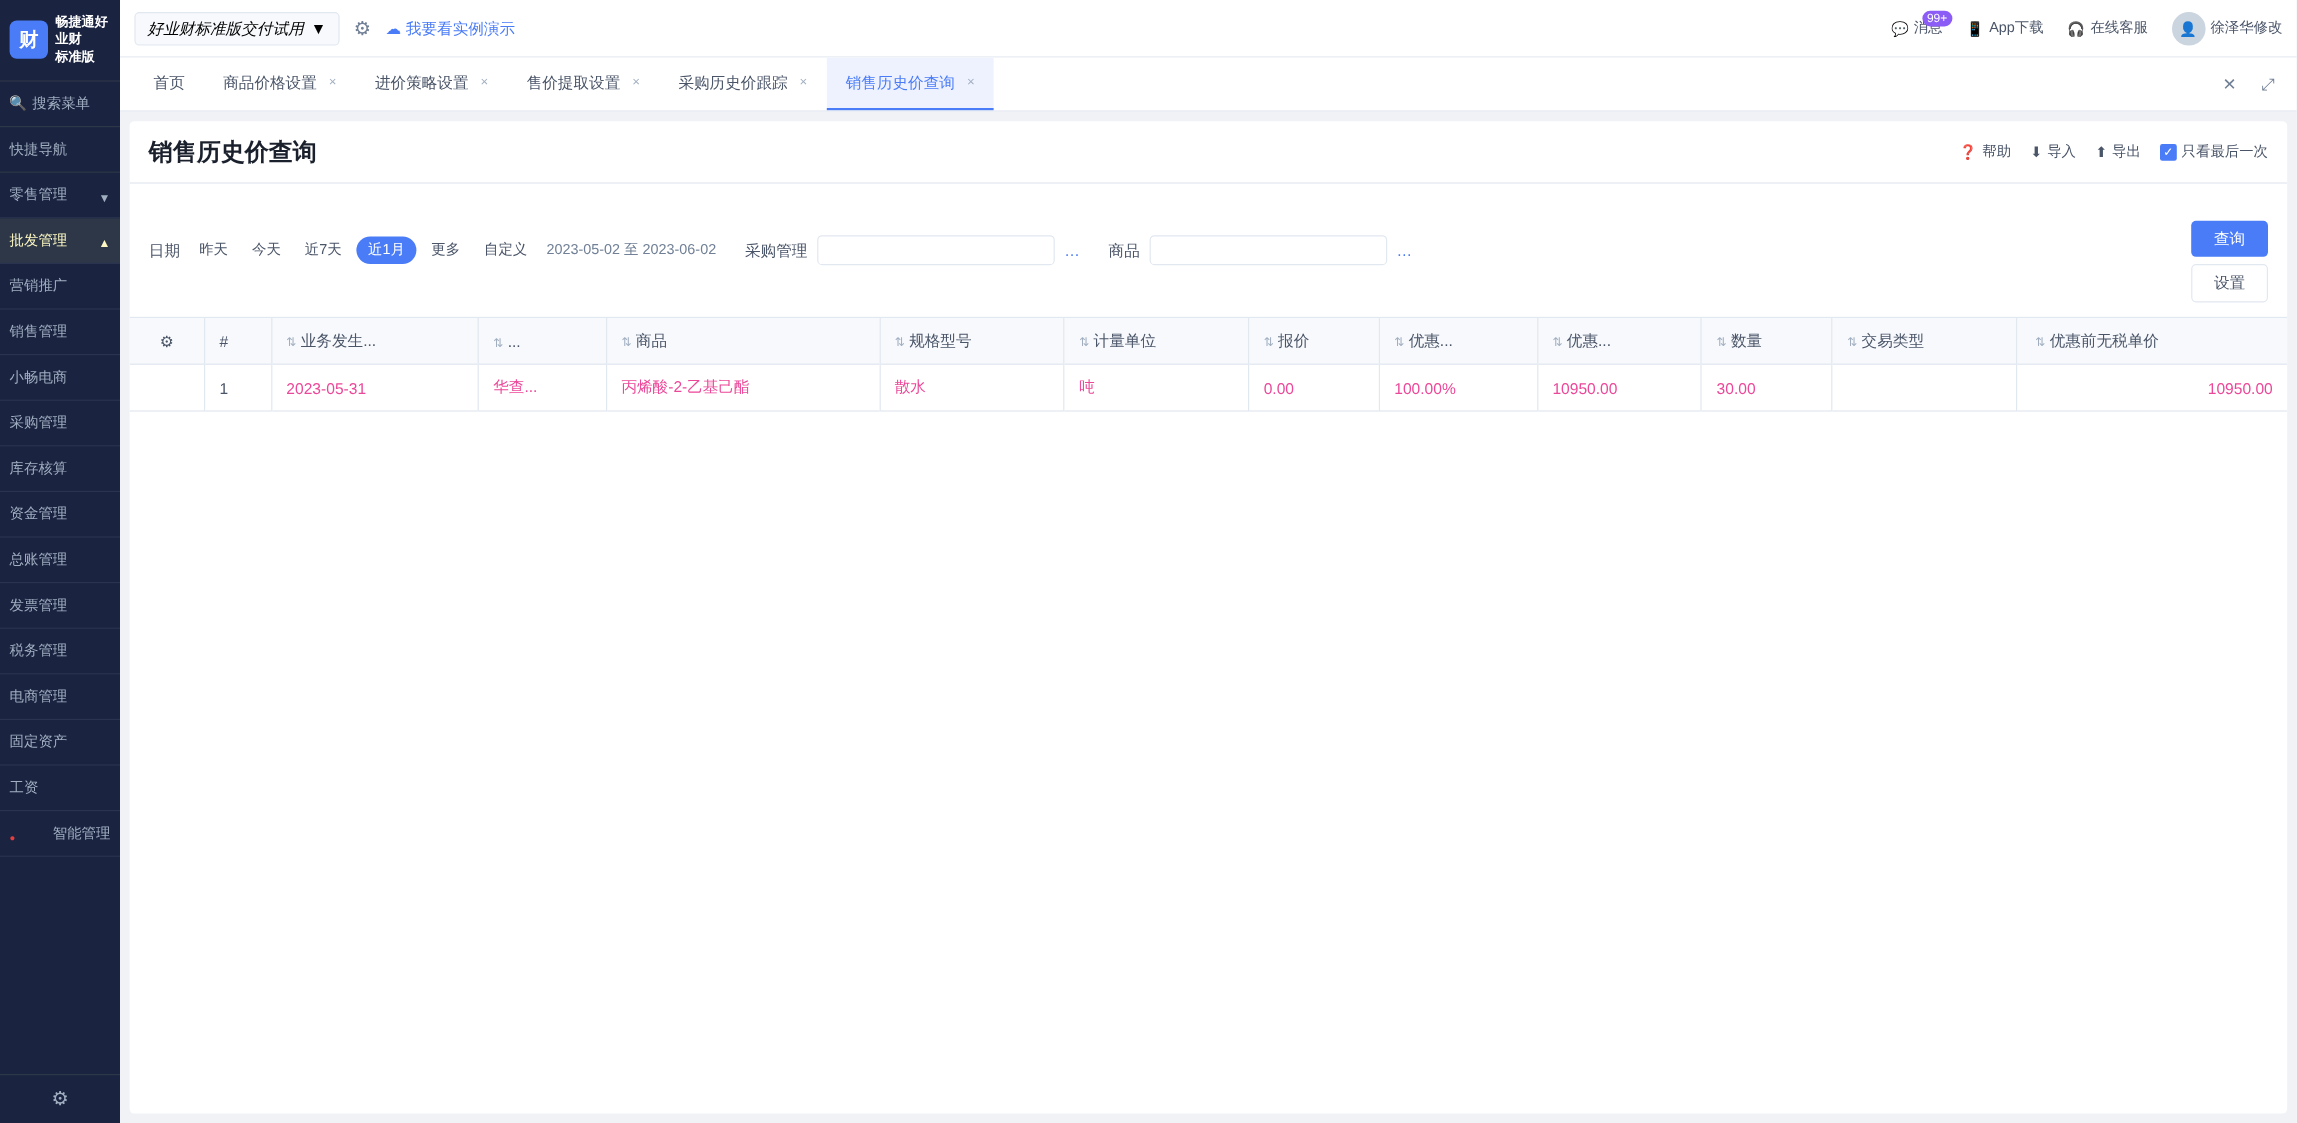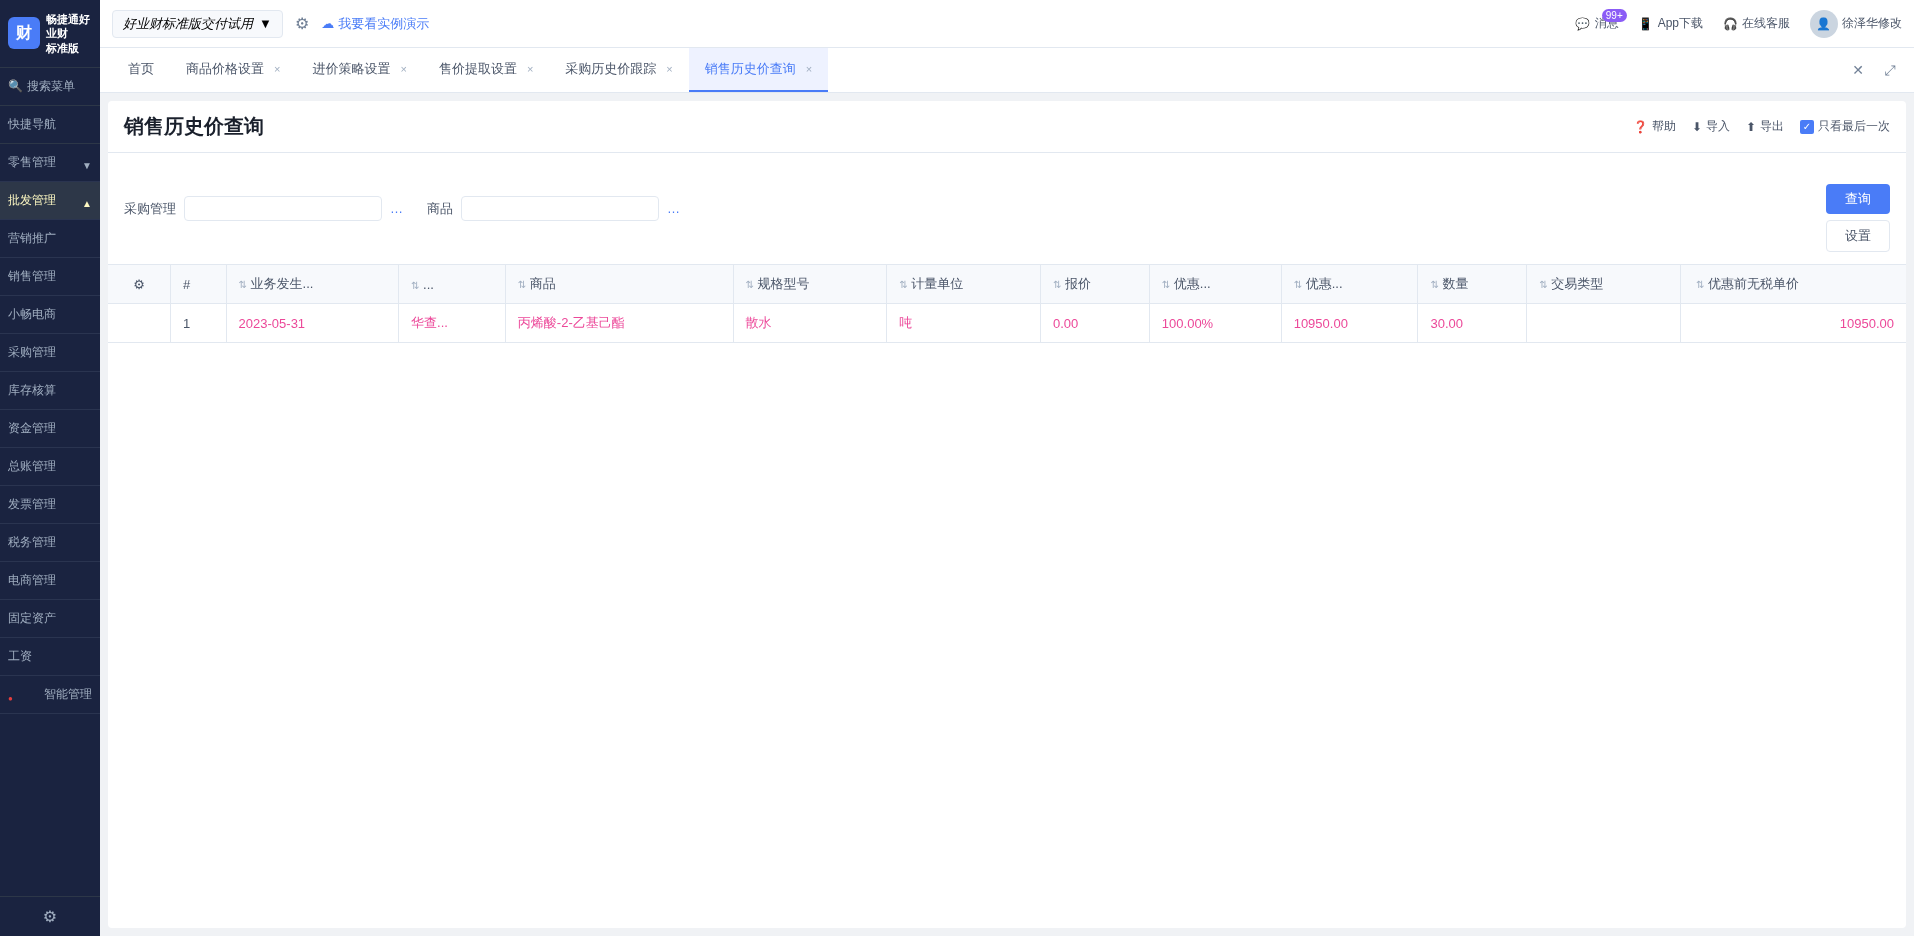--- a/index.html
+++ b/index.html
@@ -541,20 +541,32 @@
           <span>导出</span>
         </div>
         <div class="only-last-checkbox">
           <div class="checkbox-checked">✓</div>
           <span>只看最后一次</span>
         </div>
       </div>
     </div>
 
     <div class="filter-bar">
+      <div class="filter-group">
+        <span class="filter-label">日期</span>
+        <div class="date-options">
+          <span class="date-option">昨天</span>
+          <span class="date-option">今天</span>
+          <span class="date-option">近7天</span>
+          <span class="date-option active">近1月</span>
+          <span class="date-option">更多</span>
+          <span class="date-option">自定义</span>
+        </div>
+        <span class="date-range">2023-05-02 至 2023-06-02</span>
+      </div>
 
       <div class="filter-group">
         <span class="filter-label">采购管理</span>
         <input class="filter-input" type="text" style="min-width: 160px;">
         <span class="filter-more">…</span>
       </div>
 
       <div class="filter-group">
         <span class="filter-label">商品</span>
         <input class="filter-input" type="text" style="min-width: 160px;">

